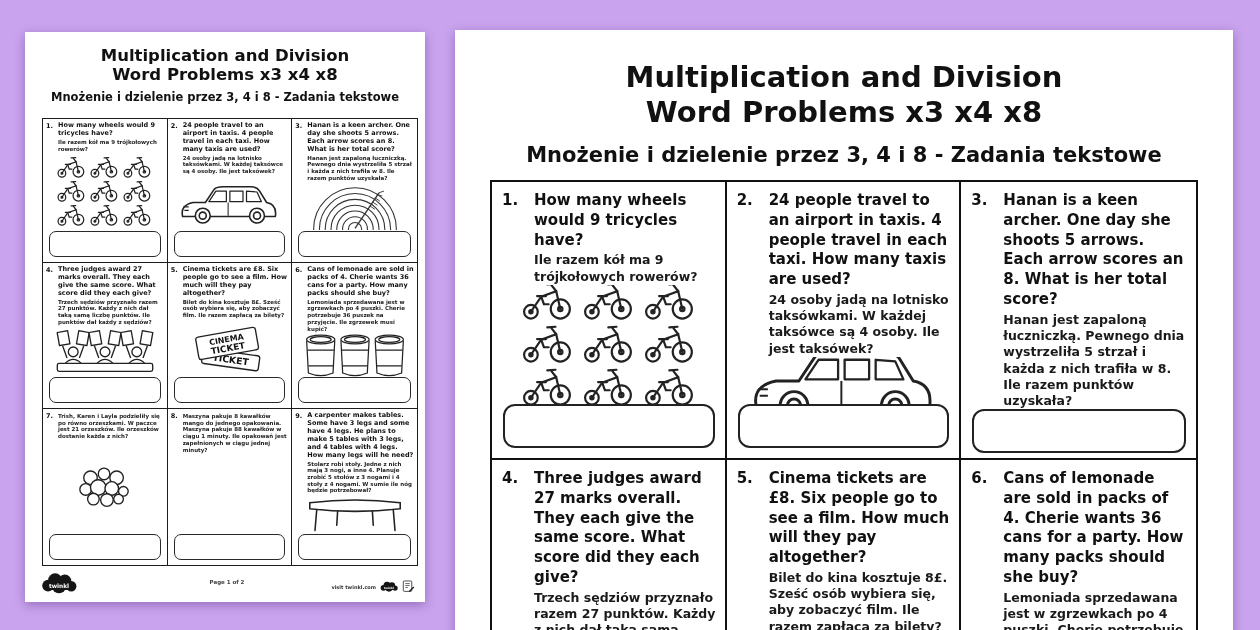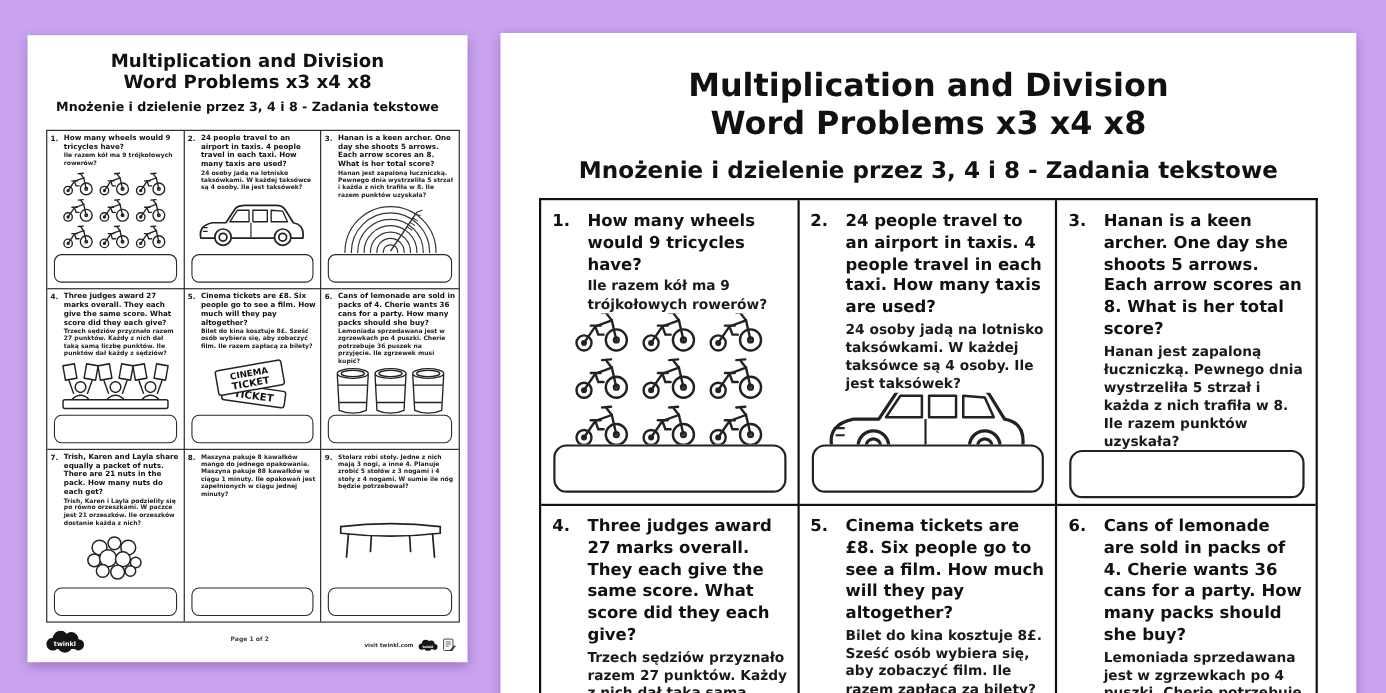--- a/index.html
+++ b/index.html
@@ -327,21 +327,20 @@
             <use href="#sym-cans"></use>
           </svg>
         </div>
       <div class="pl-answer"></div>
     </div>
 
     <div class="pl-cell">
       <div class="pl-q">
           <span class="pl-num">7.</span>
         <div>
-            <div class="pl-en">Trish, Karen and Layla share equally a packet of nuts. There are 21 nuts in the pack. How many nuts do each get?</div>
              <div class="pl-pl">Trish, Karen i Layla podzieliły się po równo orzeszkami. W paczce jest 21 orzeszków. Ile orzeszków dostanie każda z nich?</div>
           </div>
         </div>
       <div class="pl-img">
           <svg width="58" height="43">
             <use href="#sym-nuts"></use>
           </svg>
         </div>
       <div class="pl-answer"></div>
     </div>
@@ -354,20 +353,21 @@
           </div>
         </div>
       <div class="pl-img"></div>
       <div class="pl-answer"></div>
     </div>
 
     <div class="pl-cell">
       <div class="pl-q">
           <span class="pl-num">9.</span>
         <div>
+            <div class="pl-en">A carpenter makes tables. Some have 3 legs and some have 4 legs. He plans to make 5 tables with 3 legs, and 4 tables with 4 legs. How many legs will he need?</div>
              <div class="pl-pl">Stolarz robi stoły. Jedne z nich mają 3 nogi, a inne 4. Planuje zrobić 5 stołów z 3 nogami i 4 stoły z 4 nogami. W sumie ile nóg będzie potrzebował?</div>
           </div>
         </div>
       <div class="pl-img">
           <svg width="106" height="40">
             <use href="#sym-table"></use>
           </svg>
         </div>
       <div class="pl-answer"></div>
     </div>

